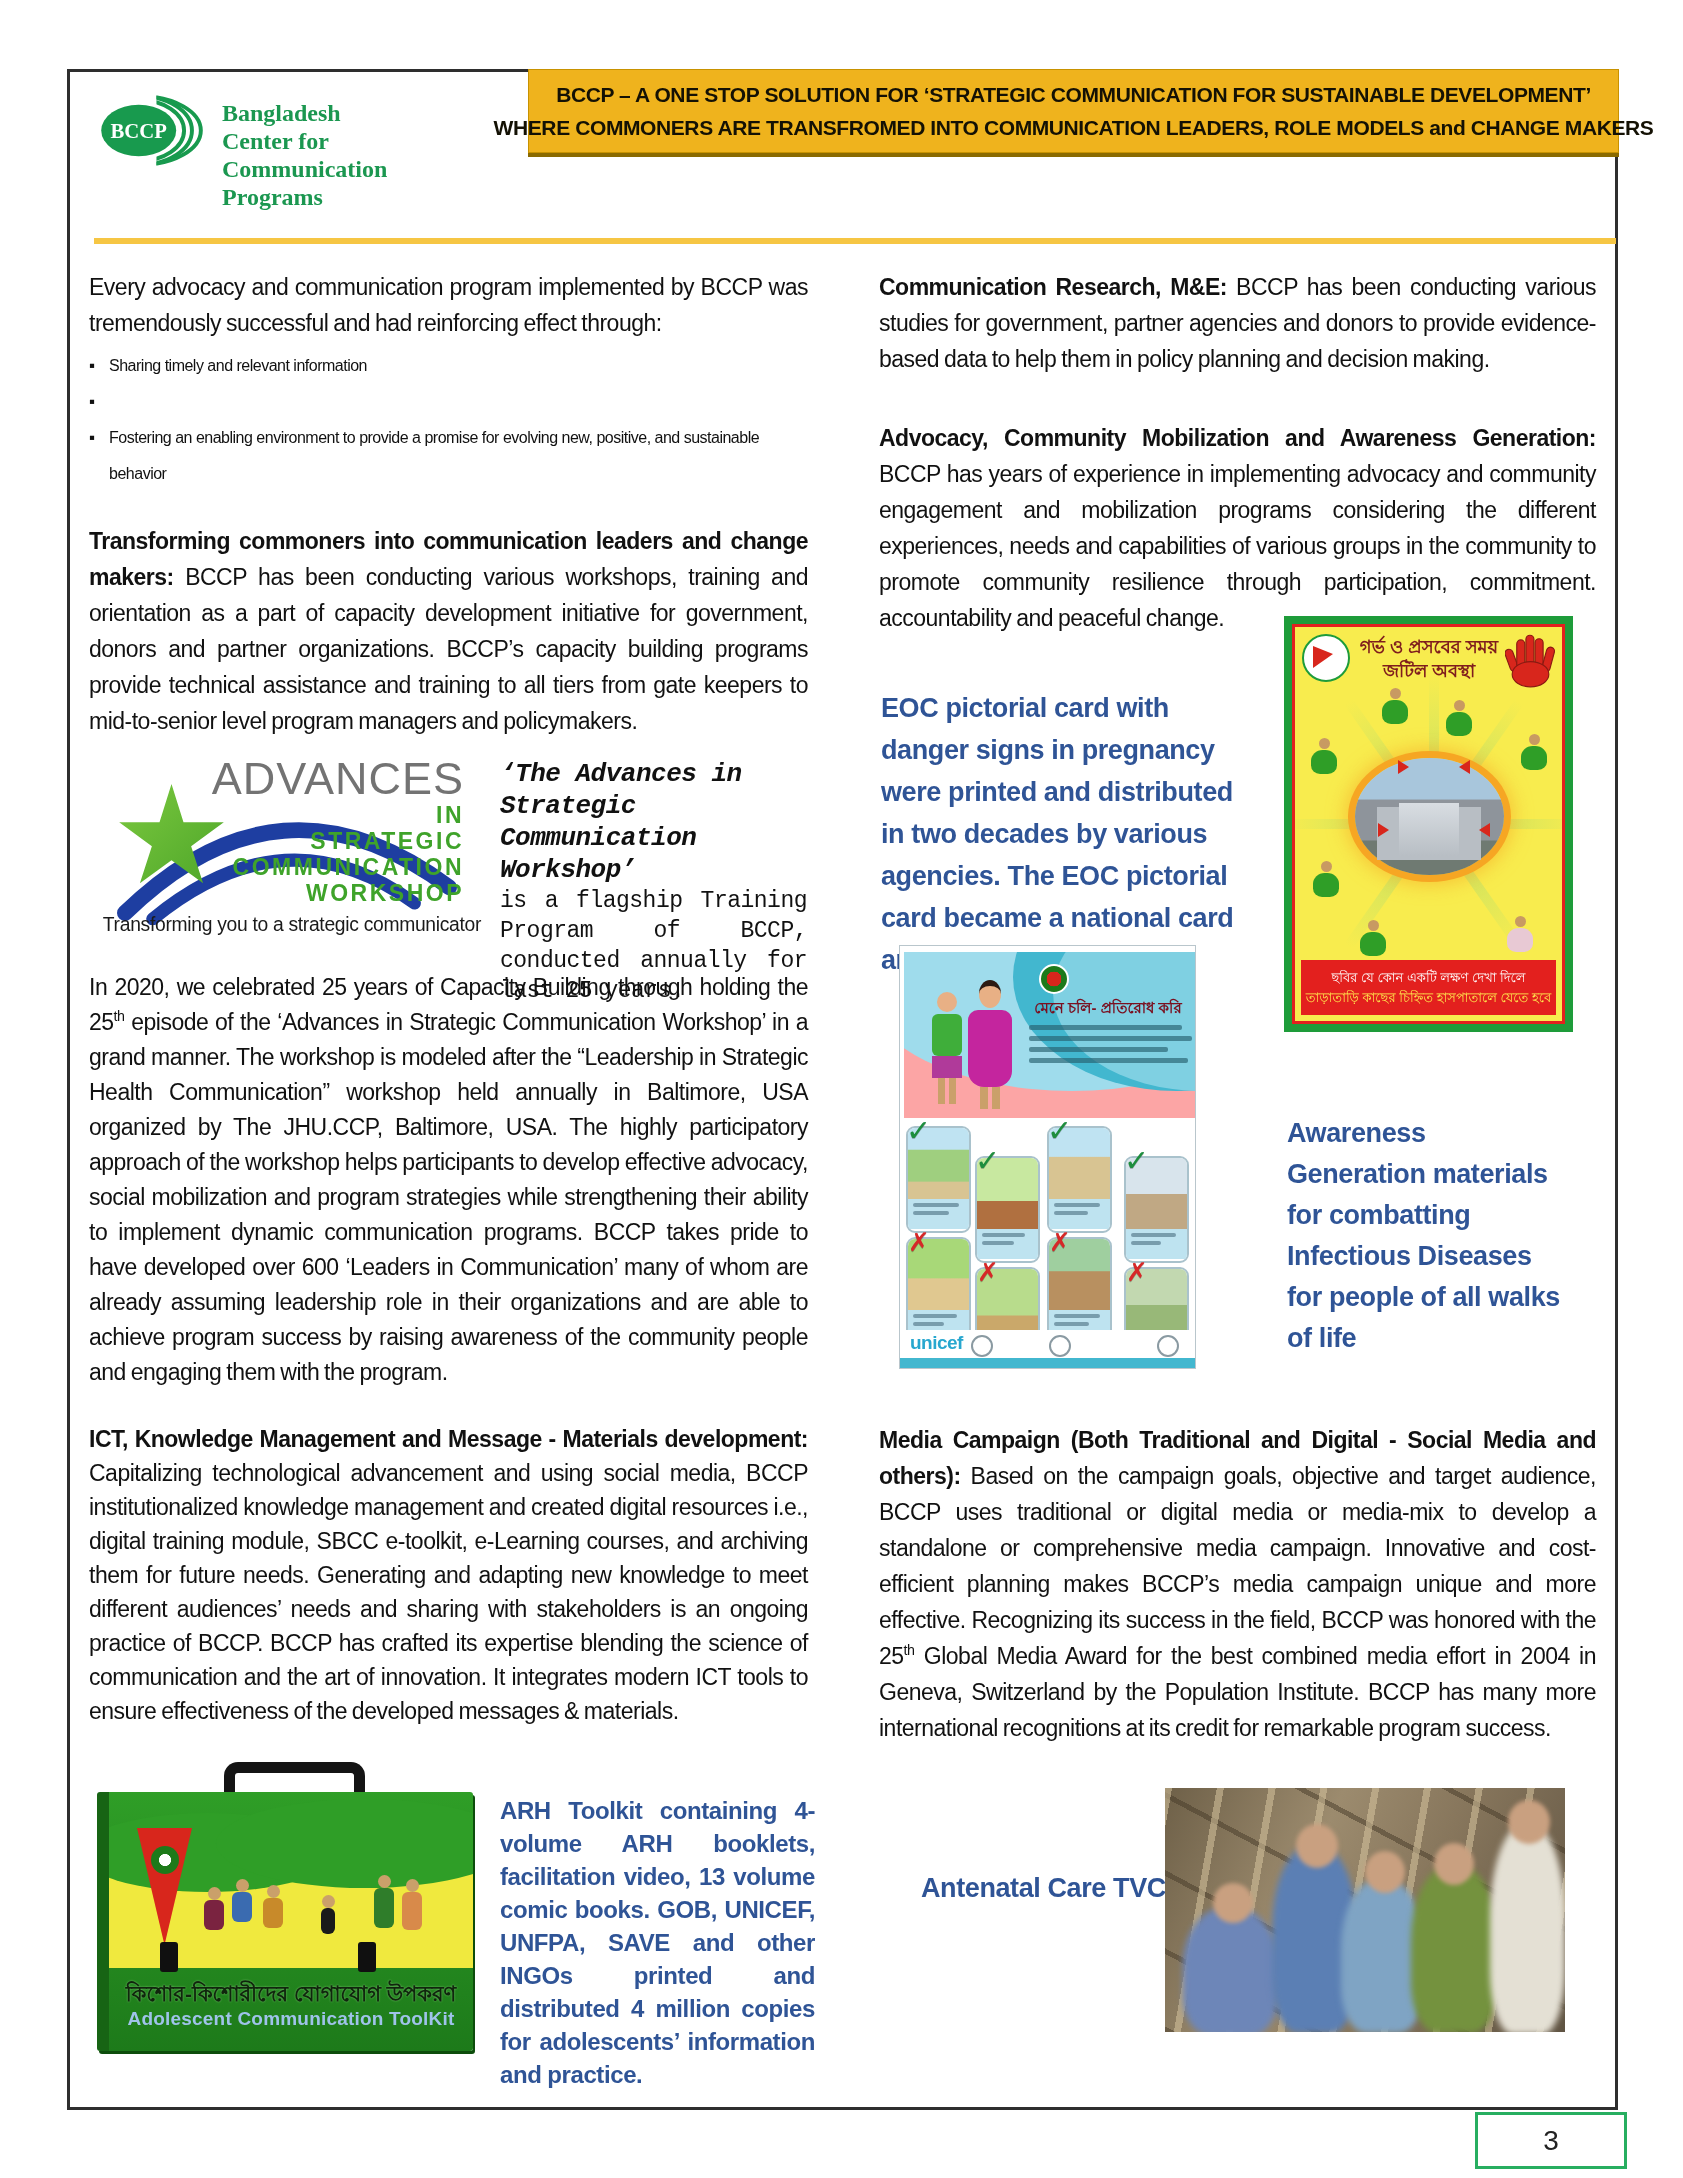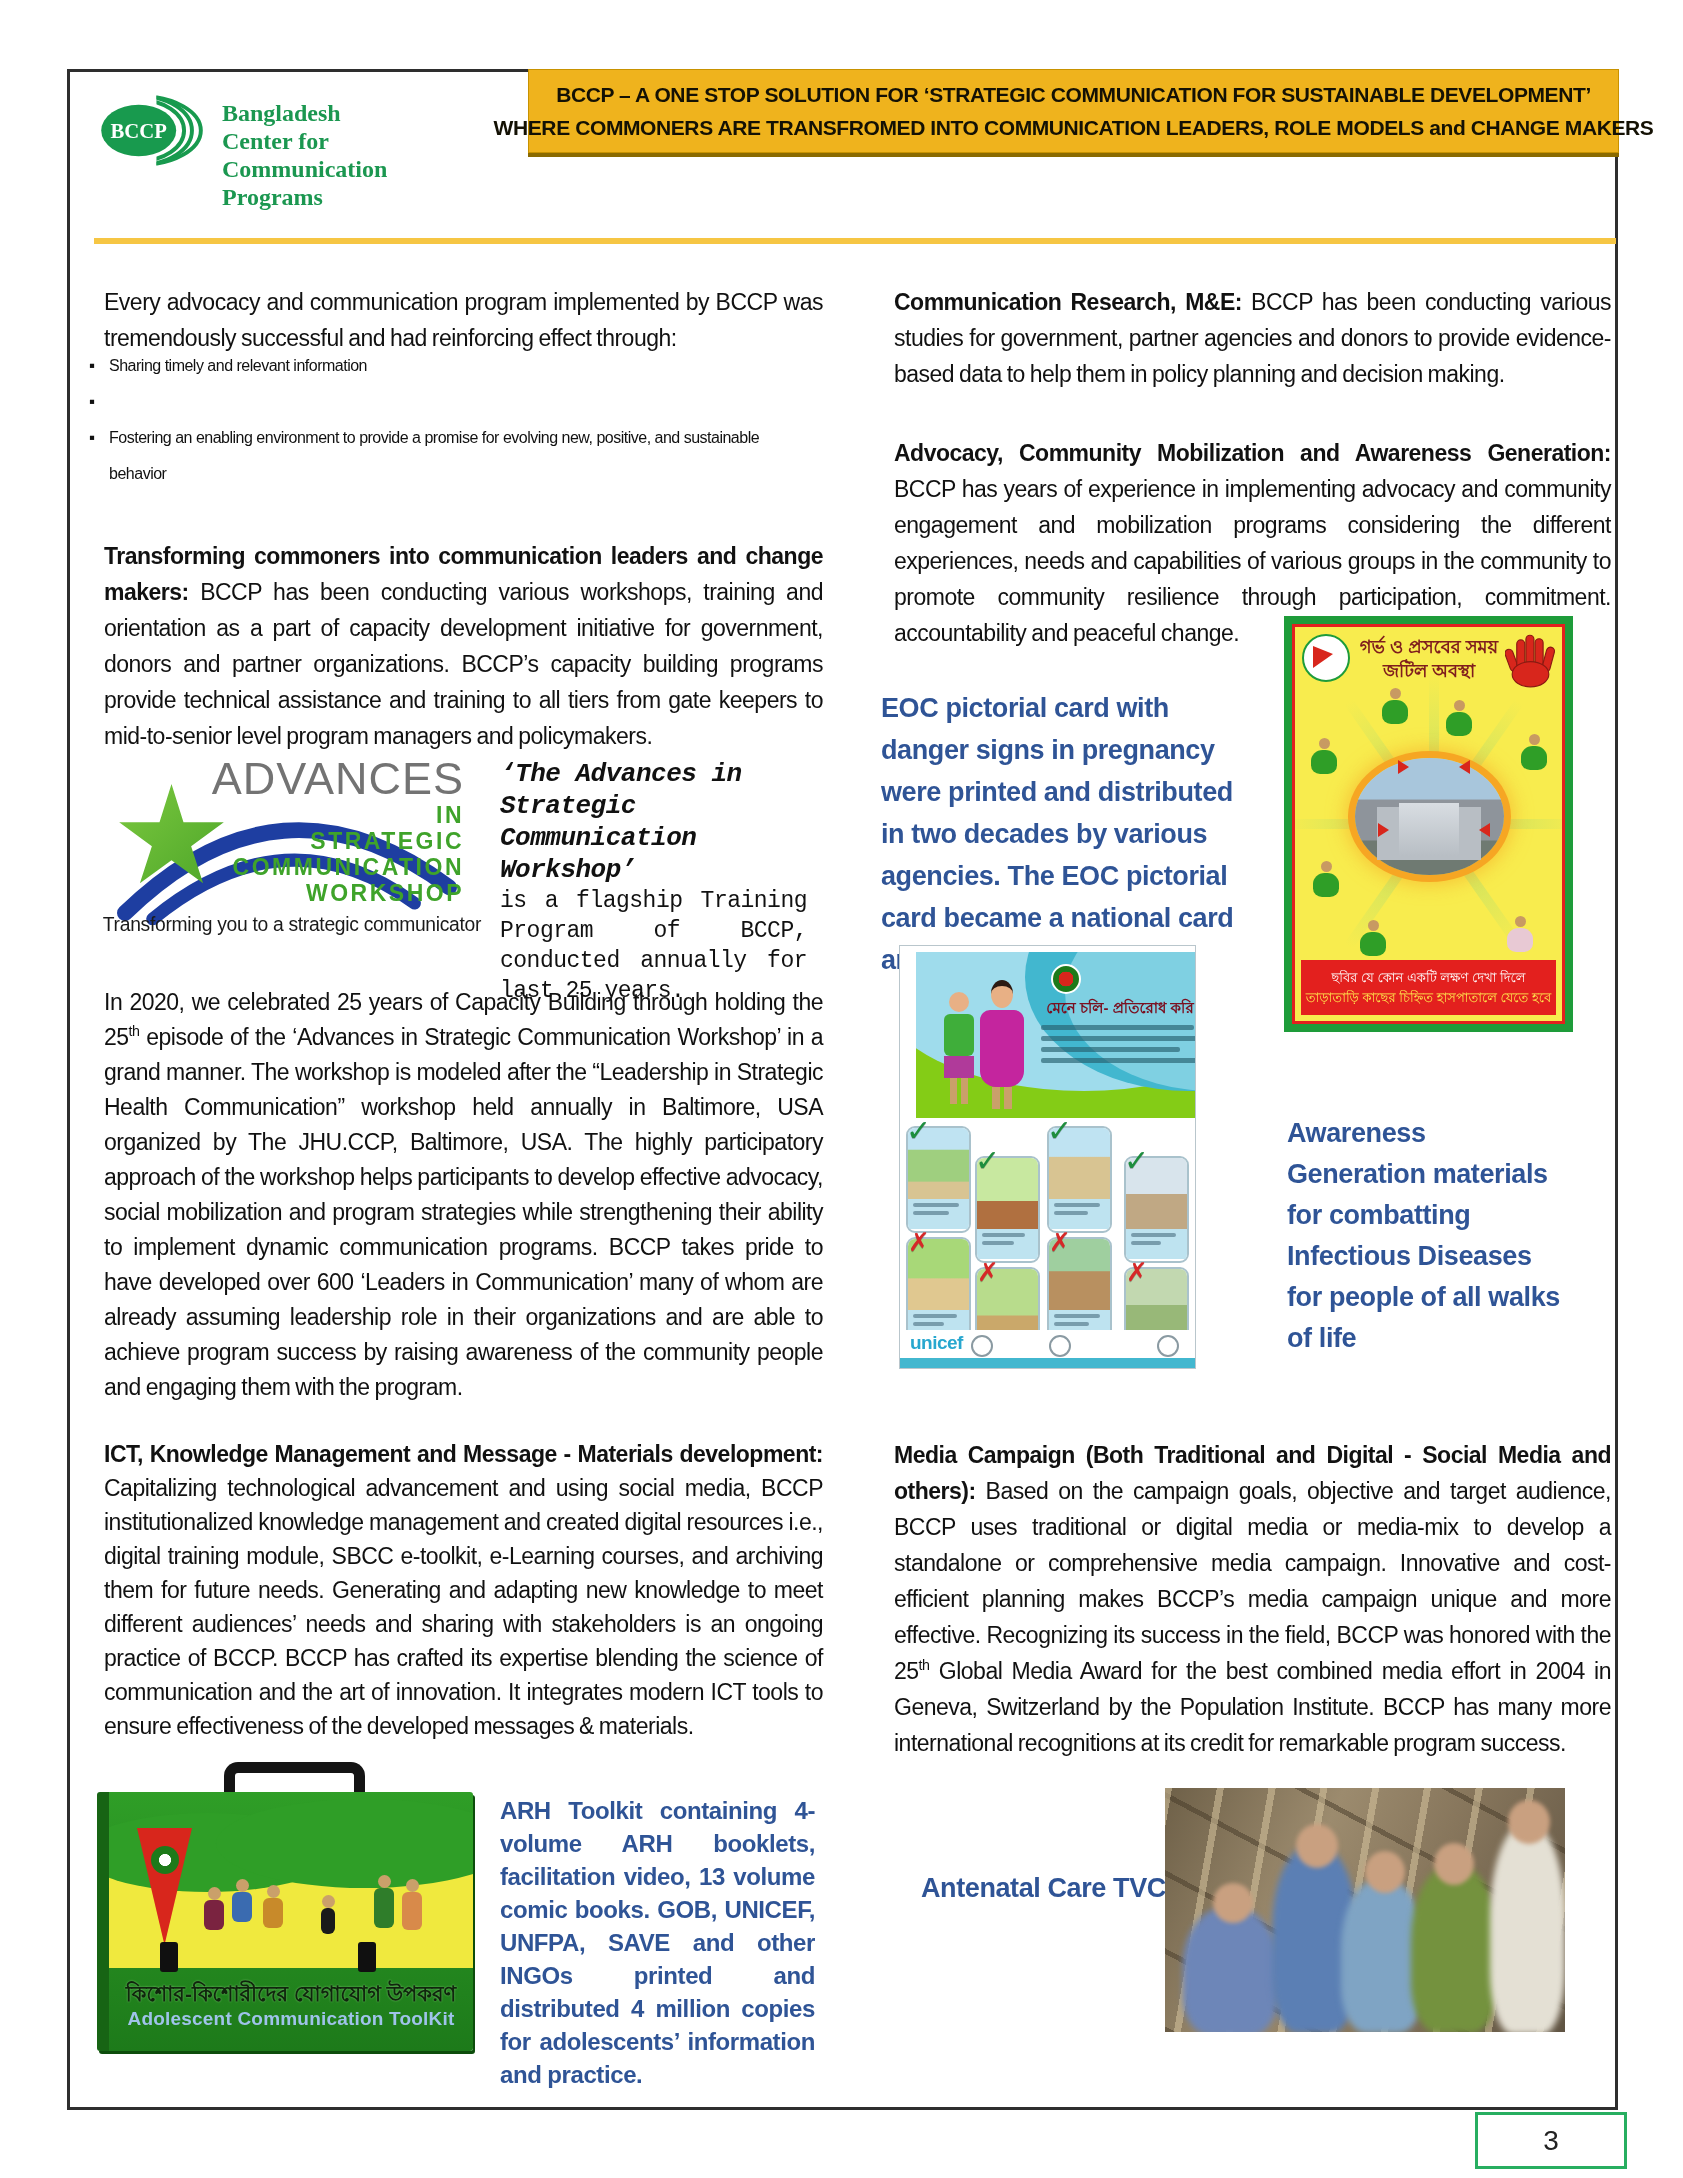--- a/index.html
+++ b/index.html
@@ -15,21 +15,21 @@
   #logo-text{left:222px;top:99px;font-family:"Liberation Serif","DejaVu Serif",serif;
     font-weight:bold;color:#1B9750;font-size:24px;line-height:28px;}
   #banner{left:528px;top:69px;width:1091px;height:84px;background:#EFB31D;
     border-bottom:4px solid #8a6a00;box-shadow:inset 0 0 0 1px #c89200;
     display:flex;flex-direction:column;justify-content:center;align-items:center;gap:9px;}
   .banner-line{font-size:21px;font-weight:800;color:#141104;letter-spacing:-0.4px;
     font-stretch:condensed;white-space:nowrap;}
   #gold-rule{left:94px;top:238px;width:1522px;height:6px;background:#F6C644;}
   
   .bt{font-size:23px;line-height:36px;text-align:justify;letter-spacing:-0.5px;
-    word-spacing:-1px;font-stretch:condensed;margin:15px;}
+    word-spacing:-1px;font-stretch:condensed;margin:0;}
   .lead{font-weight:bold;}
   .bt sup{font-size:0.62em;line-height:0;}
   .bluecap{color:#2F5496;font-weight:bold;font-stretch:condensed;letter-spacing:-0.4px;}
   
   .bullet-row{display:flex;gap:14px;align-items:flex-start;}
   .blt{font-size:17px;line-height:36px;flex:0 0 auto;}
   .bullet-text{font-size:16px;line-height:36px;letter-spacing:-0.5px;font-stretch:condensed;}
   
   #advances{left:117px;top:756px;width:347px;height:184px;}
   #adv-star{position:absolute;left:0;top:28px;width:109px;height:109px;background:linear-gradient(135deg,#7cc93f,#4ba428);
@@ -88,21 +88,21 @@
     background:linear-gradient(#d8dde2,#b8bec4);box-shadow:-22px 4px 0 #b8bec4,22px 4px 0 #b8bec4;}
   .eoc-fig{position:absolute;width:30px;height:38px;}
   .eoc-fig .head{width:11px;height:11px;border-radius:50%;background:#c89a62;margin:0 auto;}
   .eoc-fig .body{width:26px;height:24px;border-radius:45% 45% 35% 35%;background:#2f9e27;margin:1px auto 0;}
   .eoc-arrow{position:absolute;width:0;height:0;border-top:7px solid transparent;border-bottom:7px solid transparent;}
   .eoc-footer{position:absolute;left:6px;right:6px;bottom:6px;height:55px;background:#E3201E;
     color:#fff;text-align:center;font-size:13px;line-height:20px;padding-top:8px;box-sizing:border-box;}
   .eoc-footer .l2{color:#FFE84D;}
   
   #unicef-poster{left:899px;top:945px;width:295px;height:422px;background:#fff;border:1px solid #b9c6cc;overflow:hidden;}
-  .up-header{position:absolute;left:16px;top:6px;width:100%;height:166px;background:#84cc16;overflow:hidden;}
+  .up-header{position:absolute;left:4px;top:6px;width:100%;height:166px;background:#fca5a5;overflow:hidden;}
   .up-sw1{position:absolute;left:-40px;top:-69px;width:416px;height:208px;border-radius:50%;background:#9fdcEC;background:#9fdcec;}
   .up-sw2{position:absolute;left:109px;top:-89px;width:327px;height:228px;border-radius:50%;background:#42b7cf;}
   .up-sw3{position:absolute;left:149px;top:-59px;width:297px;height:198px;border-radius:50%;background:#7fd0e2;}
   .up-emblem{position:absolute;left:135px;top:12px;width:26px;height:26px;border-radius:50%;
     background:radial-gradient(circle,#D8261C 0 40%,#1d7a1a 41% 100%);border:2px solid #fff;}
   .up-title{position:absolute;right:8px;top:44px;width:166px;text-align:center;color:#7a1020;
     font-weight:bold;font-size:15px;}
   .up-sub{position:absolute;right:8px;top:67px;width:166px;}
   .up-sub .ln{height:5px;margin:6px 4px;background:#26606e;opacity:.65;border-radius:2px;}
   .up-boy{position:absolute;left:26px;top:40px;width:34px;height:117px;}

